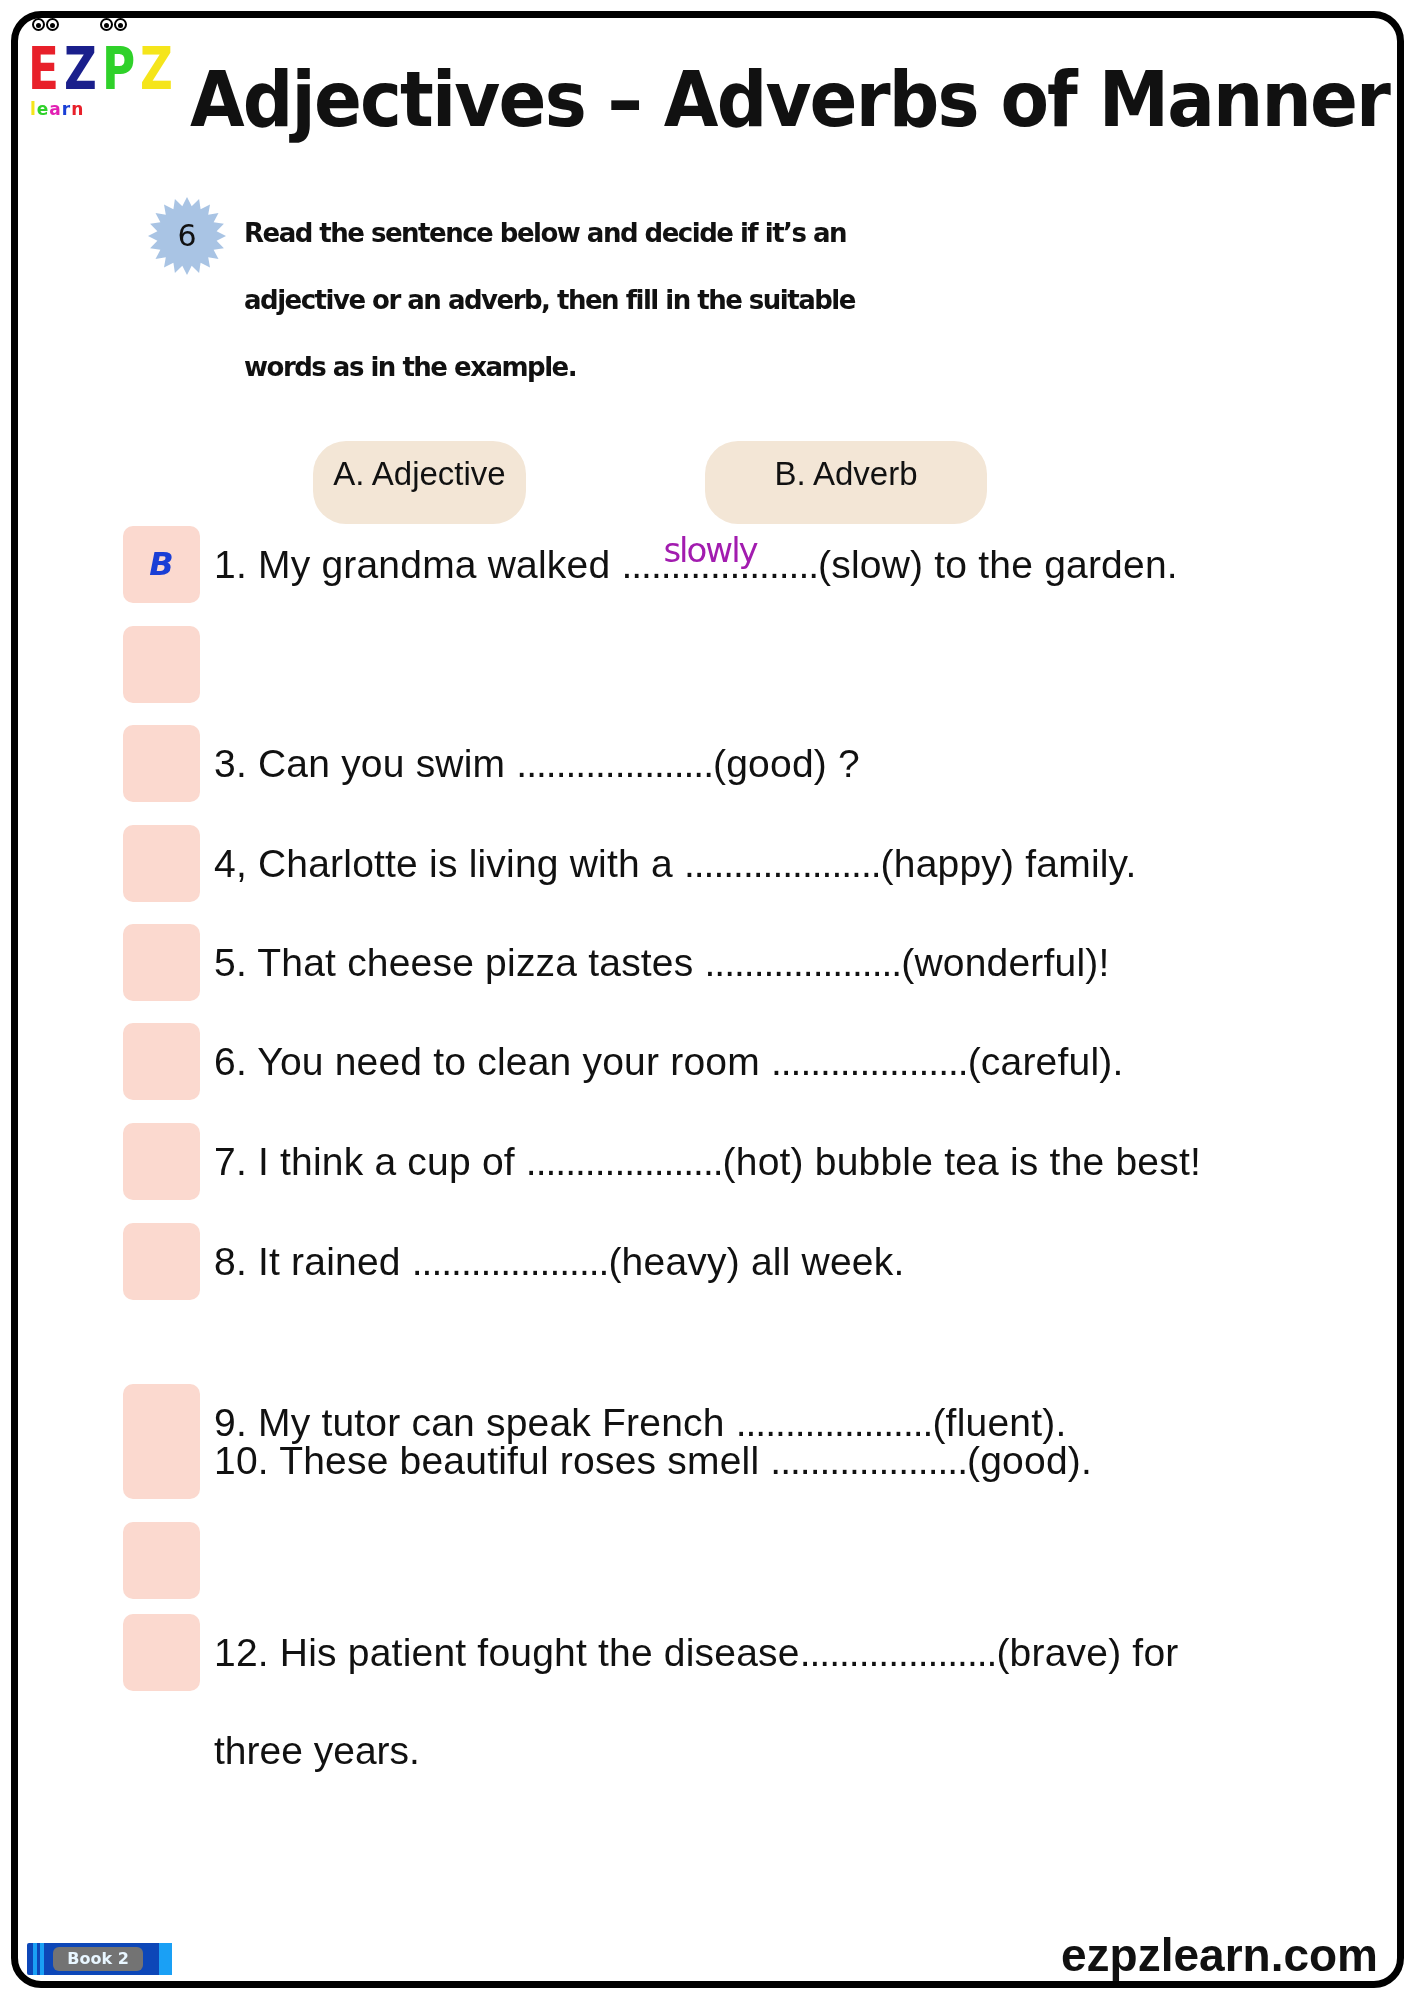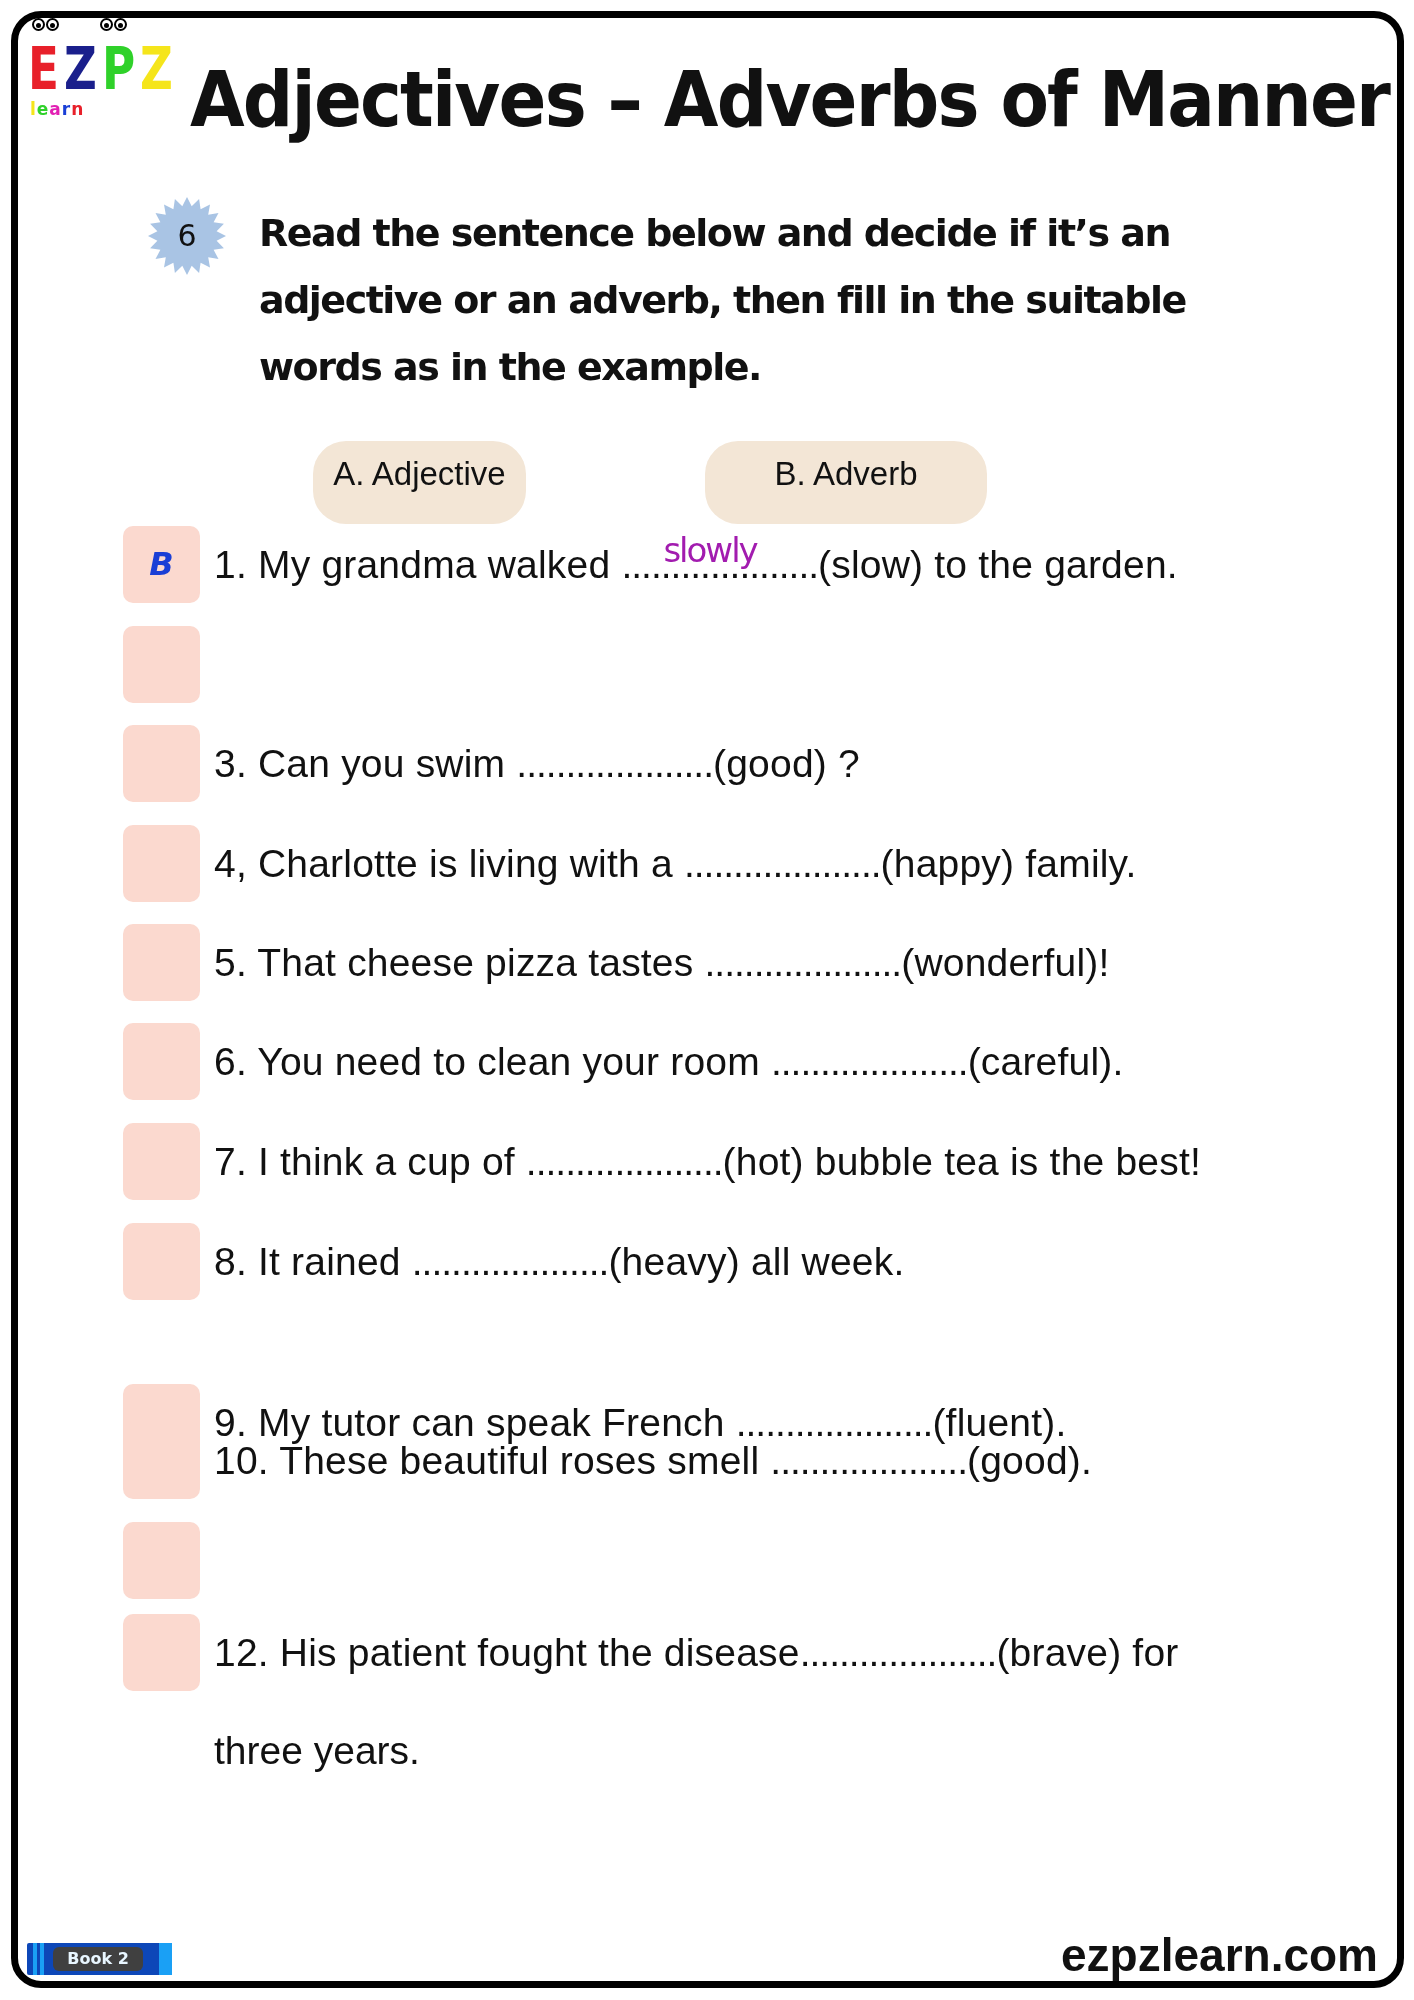--- a/index.html
+++ b/index.html
@@ -24,22 +24,22 @@
       position: absolute; left: 190px; top: 50px; width: 1160px; height: 100px;
       font-family: "DejaVu Sans", sans-serif; font-weight: bold; font-size: 76px; line-height: 100px;
       letter-spacing: -2px; white-space: nowrap; transform: scaleX(0.93); transform-origin: left center;
     }
 
     .badge { position: absolute; left: 148px; top: 197px; width: 78px; height: 78px; }
     .badge svg { position: absolute; left: 0; top: 0; }
     .badge span { position: absolute; left: 0; top: 0; width: 78px; height: 78px; line-height: 78px; text-align: center; font-size: 30px; font-family: "DejaVu Sans", sans-serif; color: #111; }
 
     .instr {
-      position: absolute; left: 259px; top: 200px; width: 1060px;
-      font-family: "DejaVu Sans", sans-serif; font-weight: bold; font-size: 38px; line-height: 67px;
+      position: absolute; left: 244px; top: 200px; width: 1060px;
+      font-family: "DejaVu Sans", sans-serif; font-weight: bold; font-size: 26px; line-height: 67px;
       letter-spacing: -1.5px;
     }
     .instr div { white-space: nowrap; }
 
     .pill {
       position: absolute; top: 441px; height: 83px; border-radius: 33px; background: #f3e6d6;
       font-size: 33px; line-height: 65px; text-align: center; color: #111;
     }
     .pill-a { left: 313px; width: 213px; }
     .pill-b { left: 705px; width: 282px; }
@@ -62,21 +62,21 @@
       font-size: 34px; color: #a21caf; letter-spacing: -2px; line-height: 77px;
     }
     .cont { position: absolute; left: 214px; top: 1712px; height: 77px; line-height: 77px; font-size: 39px; color: #111; }
 
     .book {
       position: absolute; left: 27px; top: 1943px; width: 145px; height: 32px;
       background: #0d47b8; border-radius: 2px;
     }
     .book .stripe { position: absolute; top: 0; width: 4px; height: 32px; background: #1aa0f5; }
     .book .inner {
-      position: absolute; left: 26px; top: 4px; width: 90px; height: 24px; background: #404040; border-radius: 6px;
+      position: absolute; left: 26px; top: 4px; width: 90px; height: 24px; background: #737373; border-radius: 6px;
       font-family: "DejaVu Sans", sans-serif; font-weight: bold; font-size: 16px; line-height: 24px; color: #e8f6ff; text-align: center;
     }
     .book .endcap { position: absolute; right: 0; top: 0; width: 13px; height: 32px; background: #1aa0f5; }
 
     .site {
       position: absolute; right: 36px; top: 1925px; font-weight: bold; font-size: 46px; line-height: 60px; color: #111;
     }
   </style>
 </head>
 <body>

